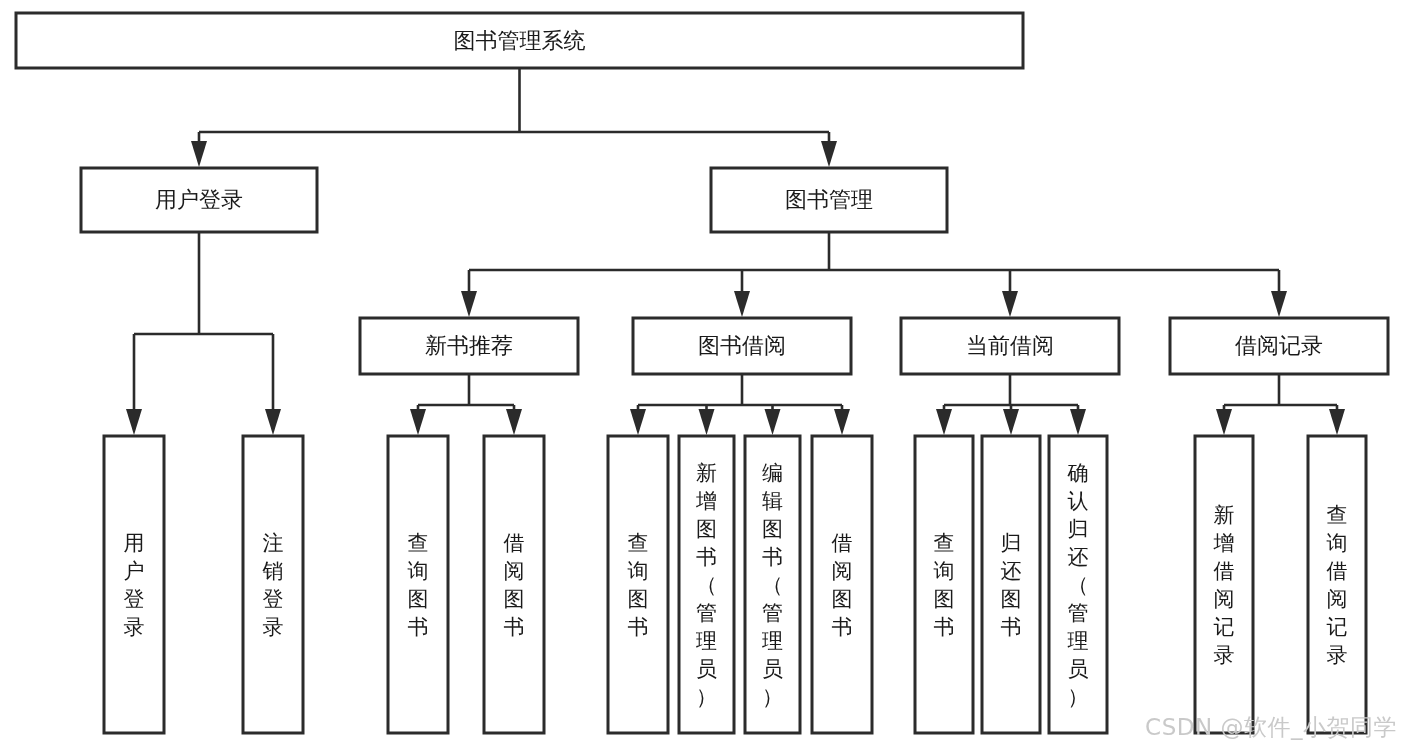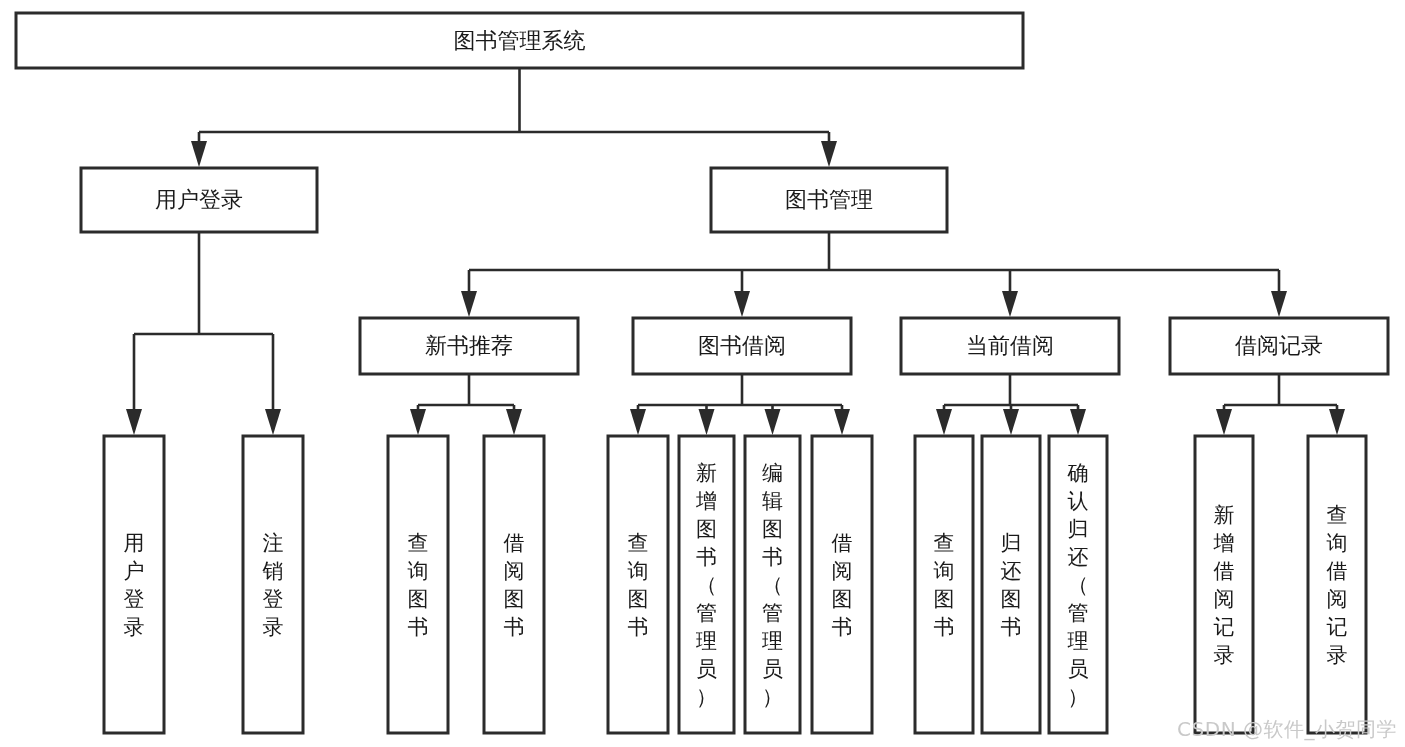--- a/index.html
+++ b/index.html
@@ -50,21 +50,21 @@
   }
   .arrow-head {
     fill: #2b2b2b;
     stroke: none;
   }
   .watermark {
     position: absolute;
     right: 8px;
     bottom: 4px;
     font-family: "DejaVu Sans", "Liberation Sans", sans-serif;
-    font-size: 20px;
+    font-size: 23px;
     color: #c9c9c9;
     letter-spacing: 0.5px;
     white-space: nowrap;
     pointer-events: none;
   }
 </style>
 </head>
 <body>
 
 <div id="diagram-root">

